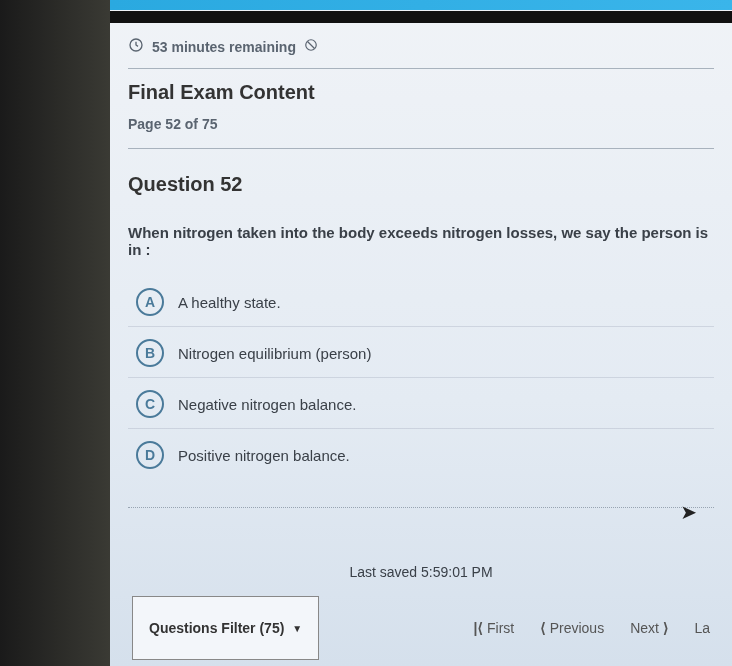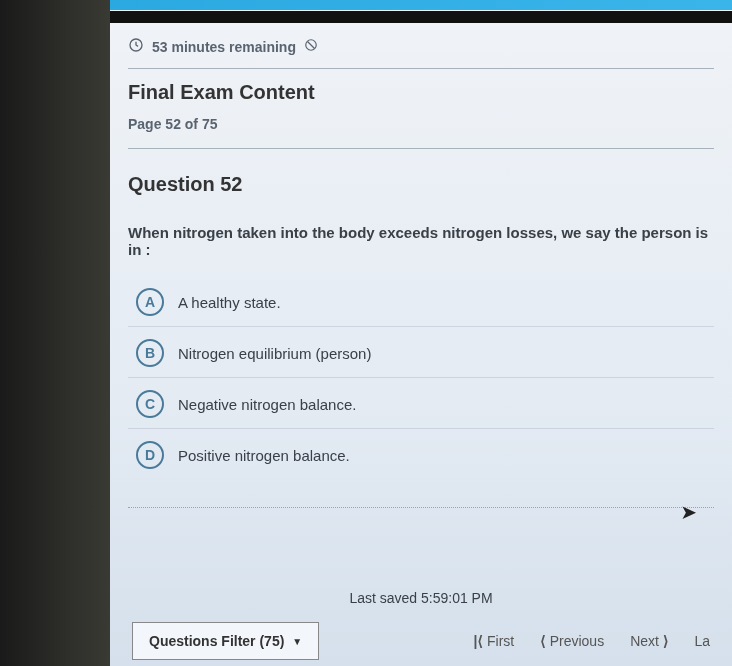--- a/index.html
+++ b/index.html
@@ -134,21 +134,21 @@
   }
   .footer-bar {
     display: flex;
     align-items: center;
     gap: 22px;
     padding-bottom: 6px;
   }
   .filter-btn {
     border: 1px solid #888;
     background: #f3f6fa;
-    padding: 10px 16px;
+    padding: 23px 16px;
     font-size: 14px;
     font-weight: 600;
     color: #333;
     display: inline-flex;
     align-items: center;
     gap: 8px;
     cursor: pointer;
   }
   .filter-btn .caret { font-size: 10px; }
   .nav-group {

